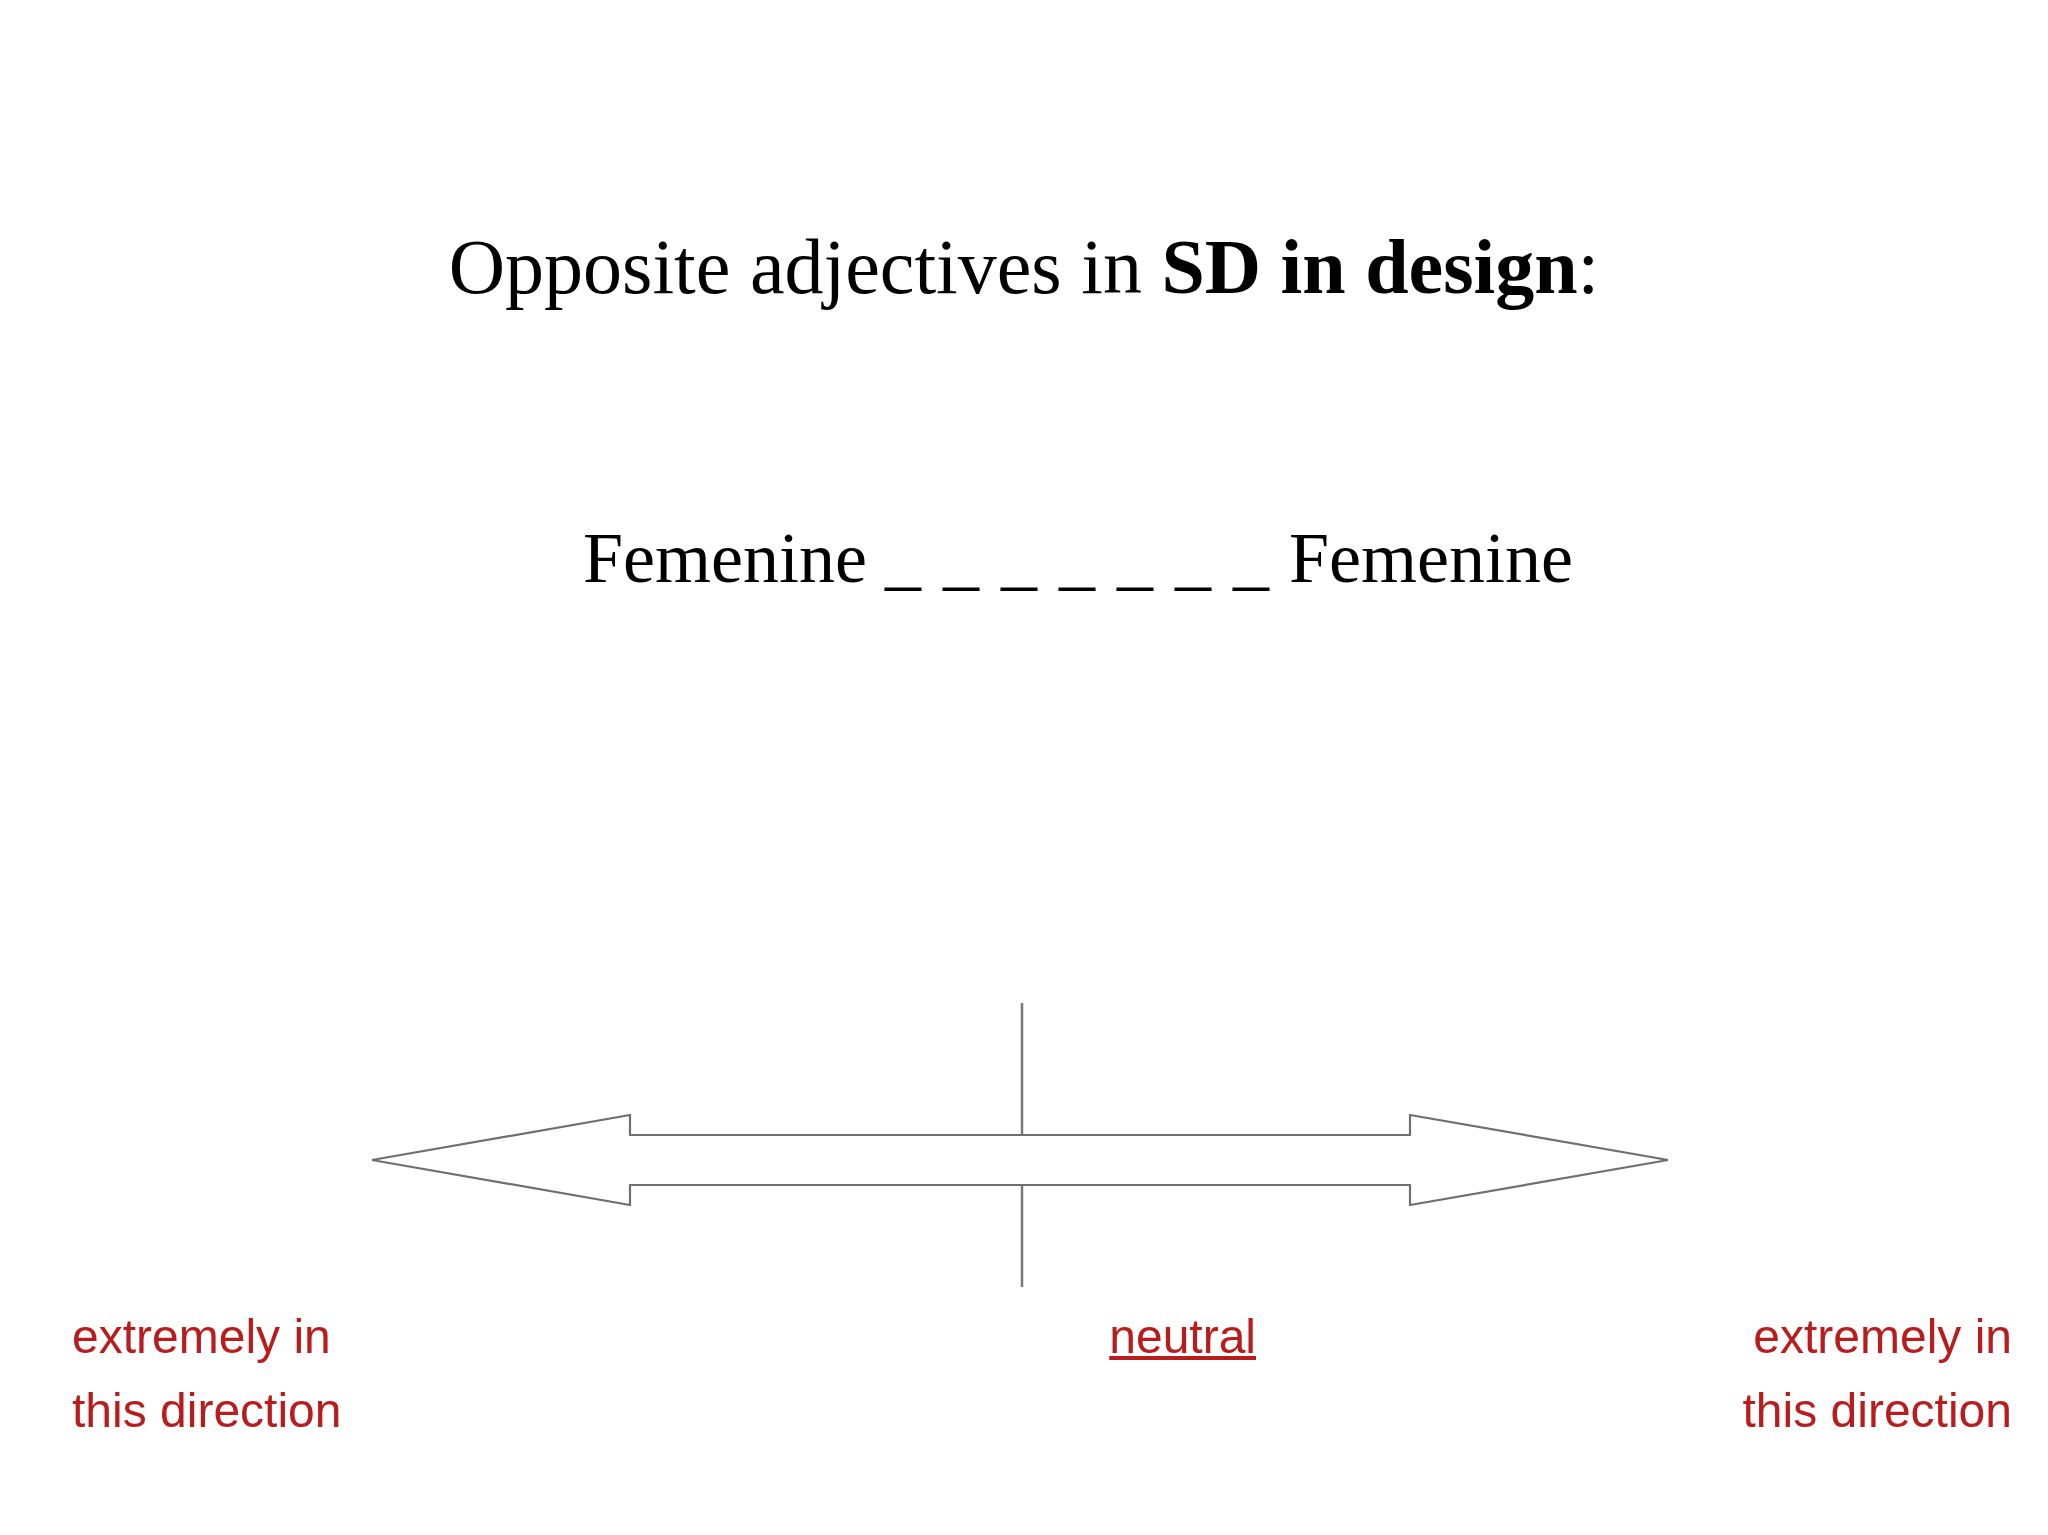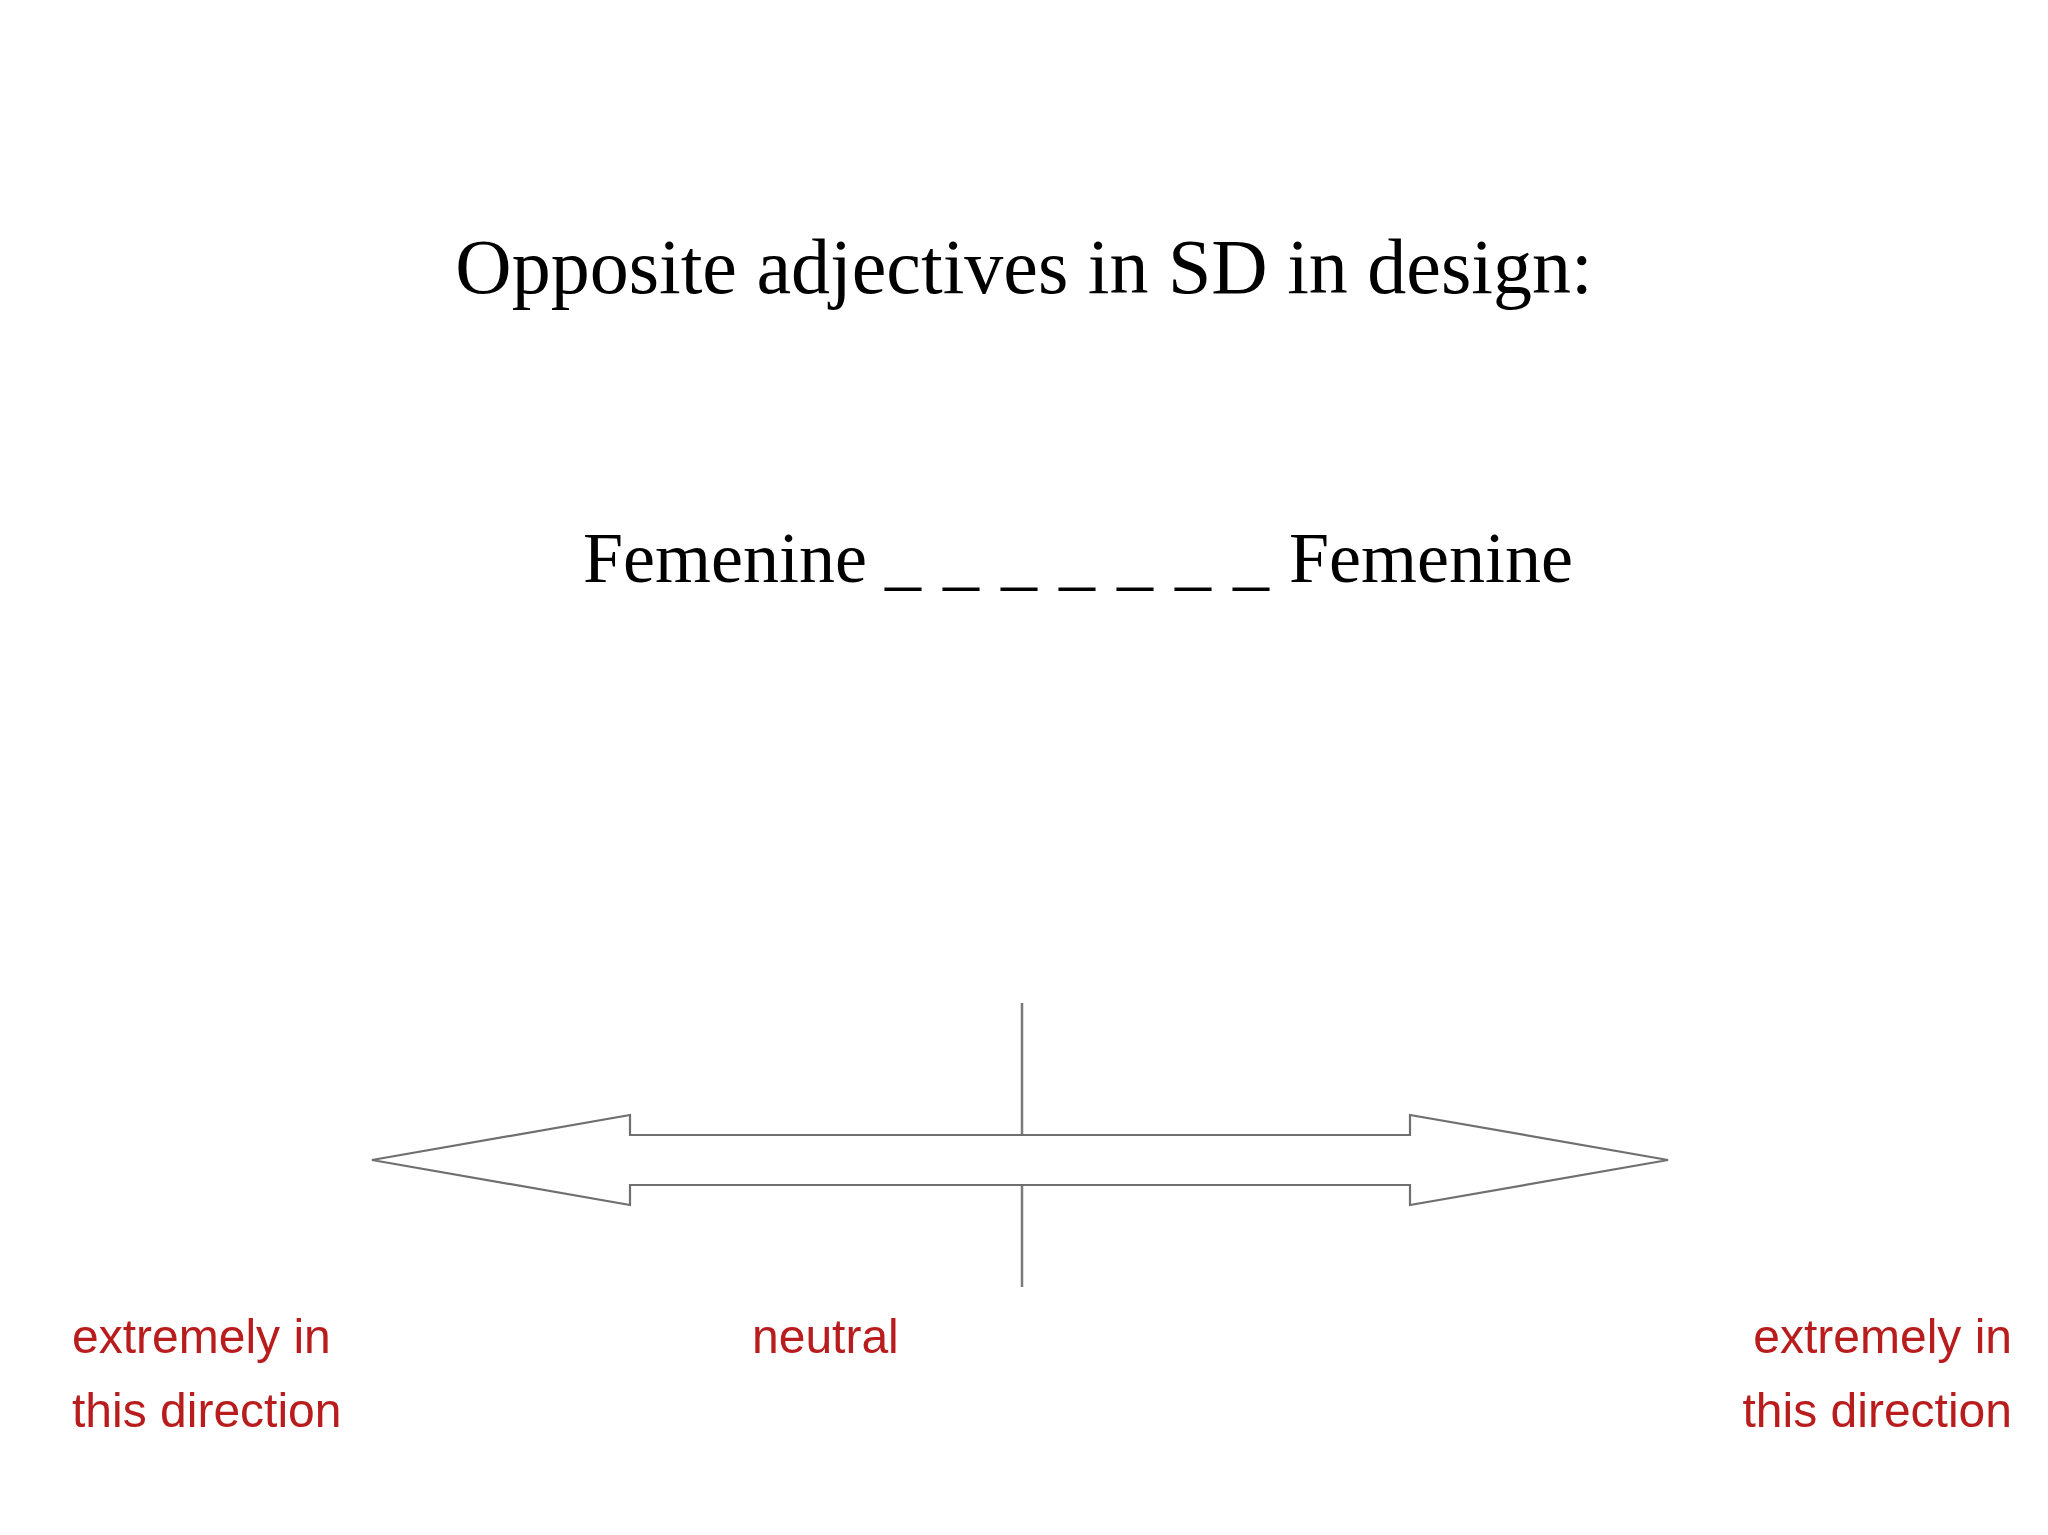--- a/index.html
+++ b/index.html
@@ -32,21 +32,21 @@
     width: 2048px;
     text-align: center;
     font-family: "Liberation Serif", serif;
     font-size: 78px;
     line-height: 1.0;
     letter-spacing: 0px;
     white-space: nowrap;
     color: #000000;
   }
   .title .strong {
-    font-weight: normal;
+    font-weight: bold;
   }
 
   
   .pairs {
     position: absolute;
     left: 0;
     top: 420px;
     width: 2048px;
     text-align: center;
   }
@@ -89,24 +89,25 @@
     color: #b91c1c;
     white-space: pre-line;
   }
   .label-left {
     left: 72px;
     top: 0;
     text-align: left;
     width: 520px;
   }
   .label-center {
-    left: 752px;
+    left: 736px;
     top: 0;
     width: 520px;
-    text-align: left;
+    text-align: right;
+    text-decoration: underline;
   }
   .label-right {
     right: 36px;
     top: 0;
     width: 520px;
     text-align: right;
   }
 </style>
 </head>
 <body>

